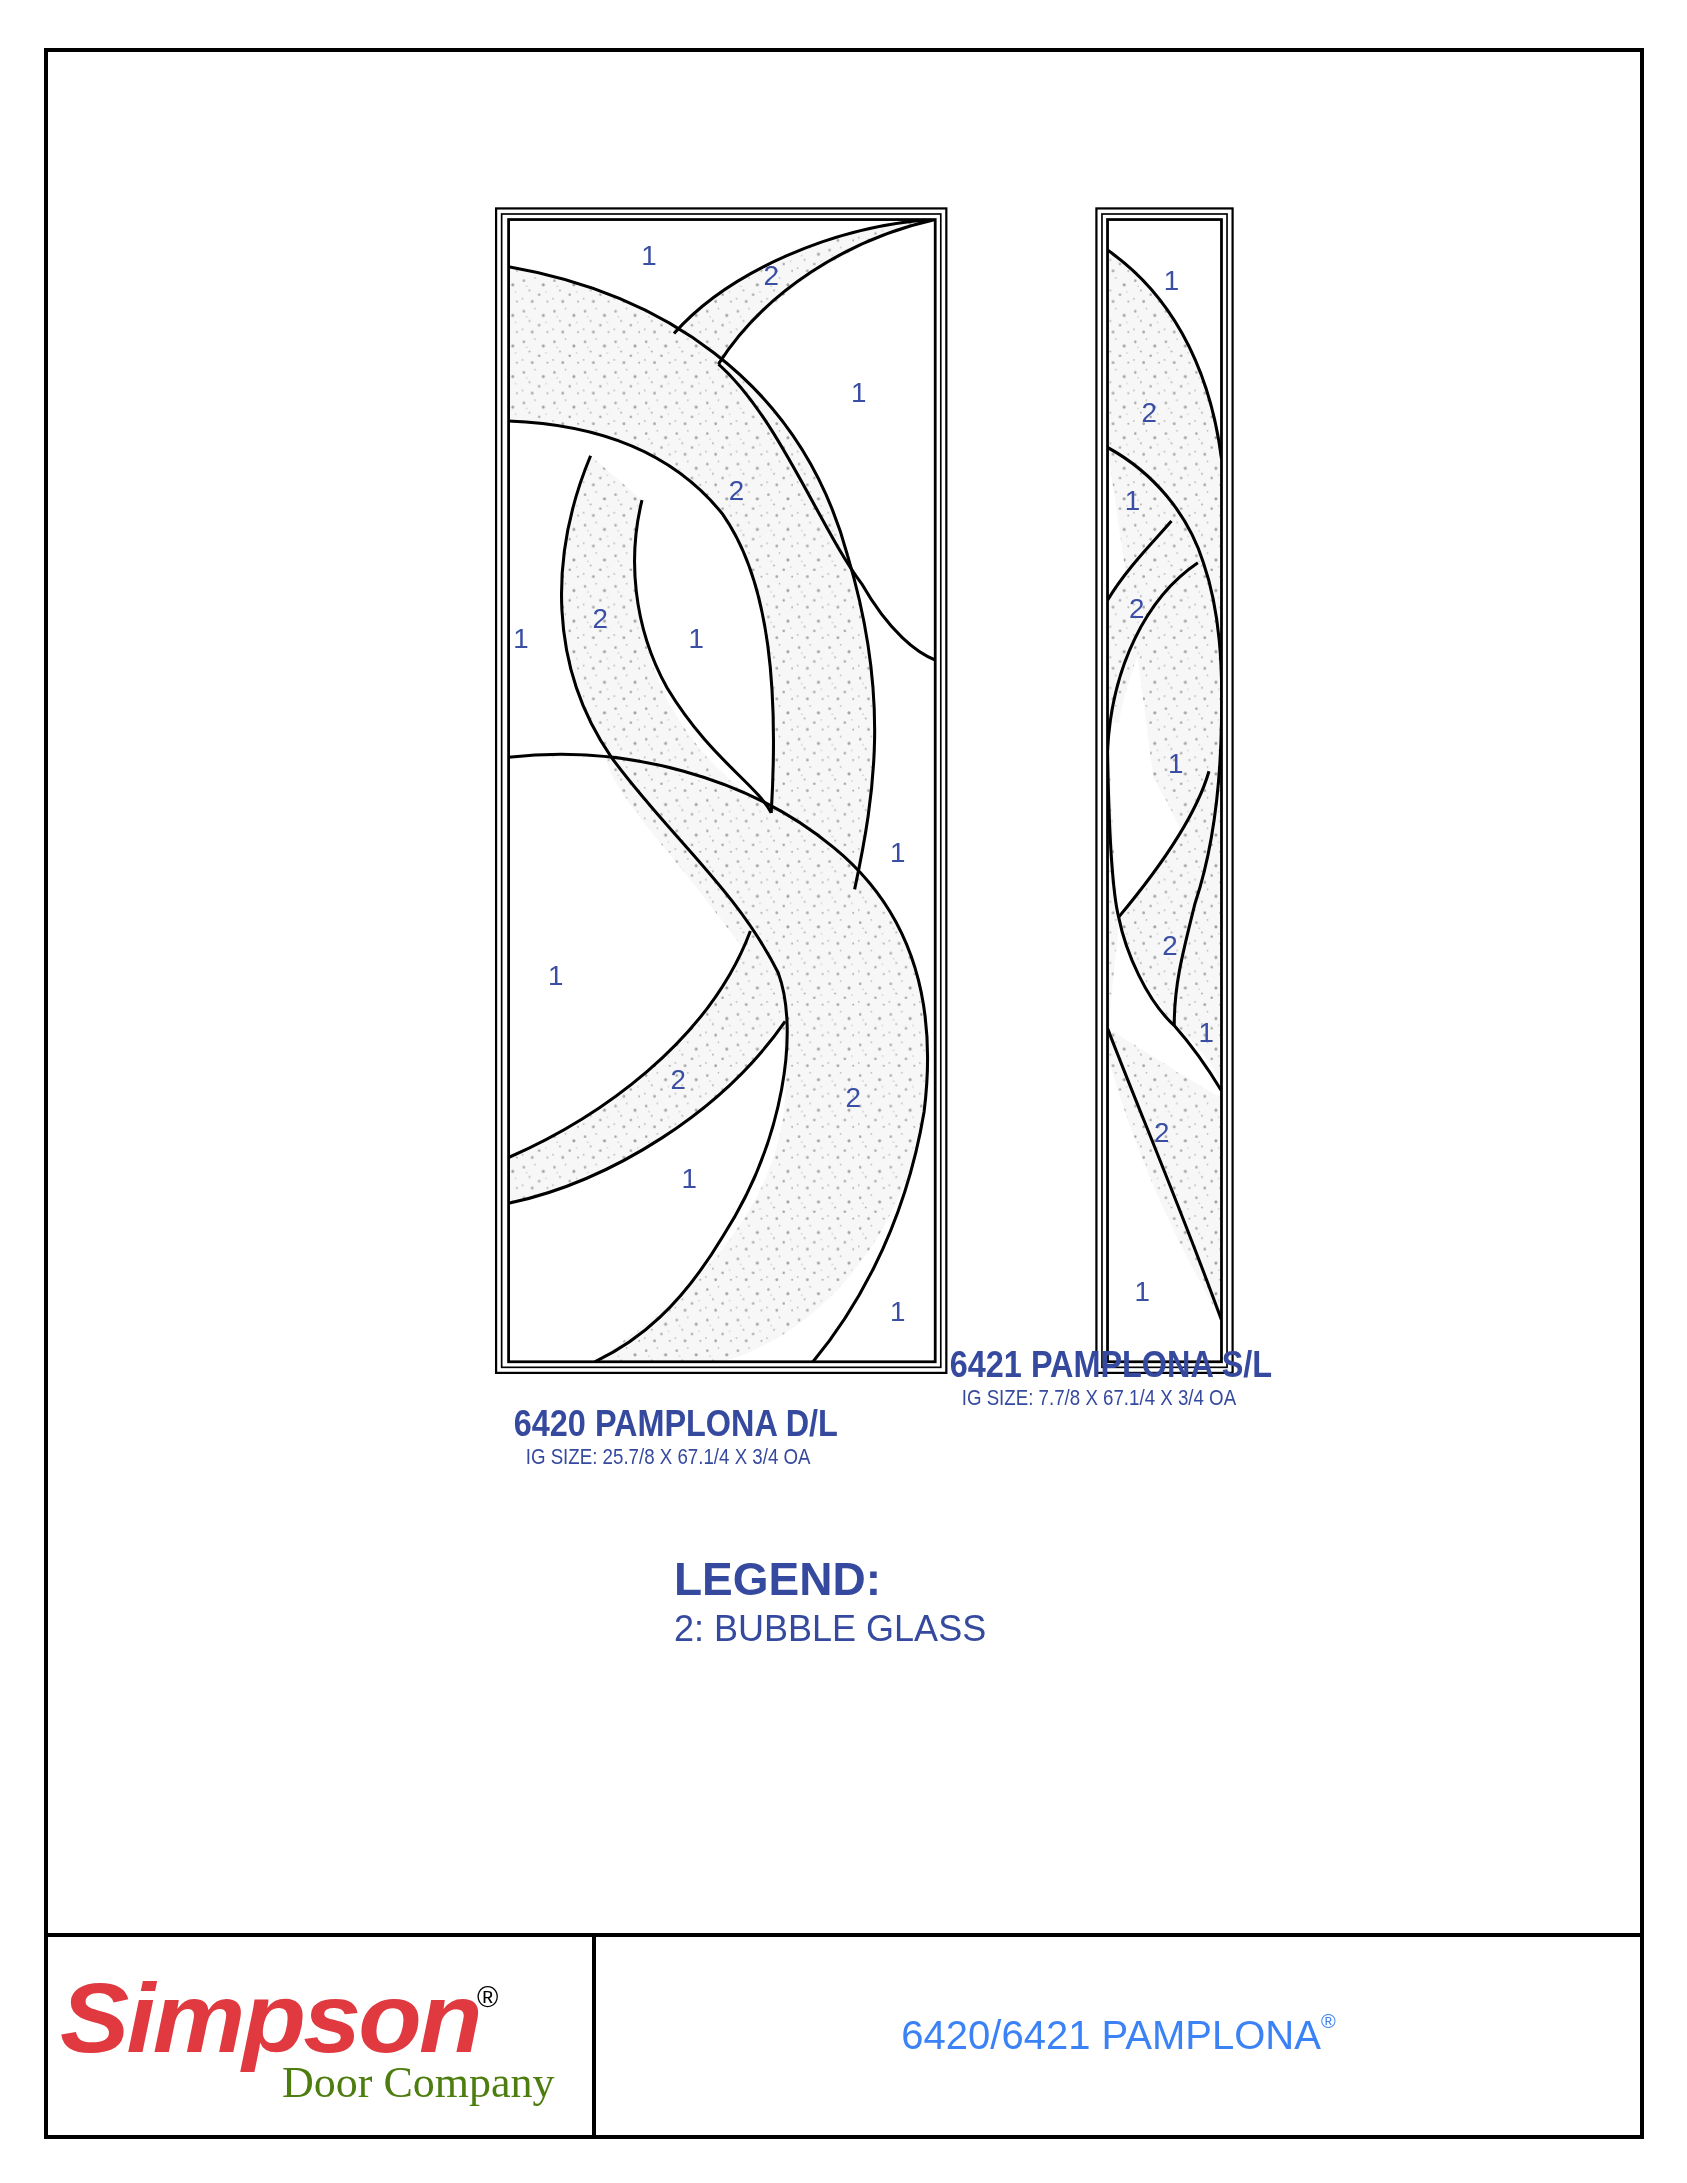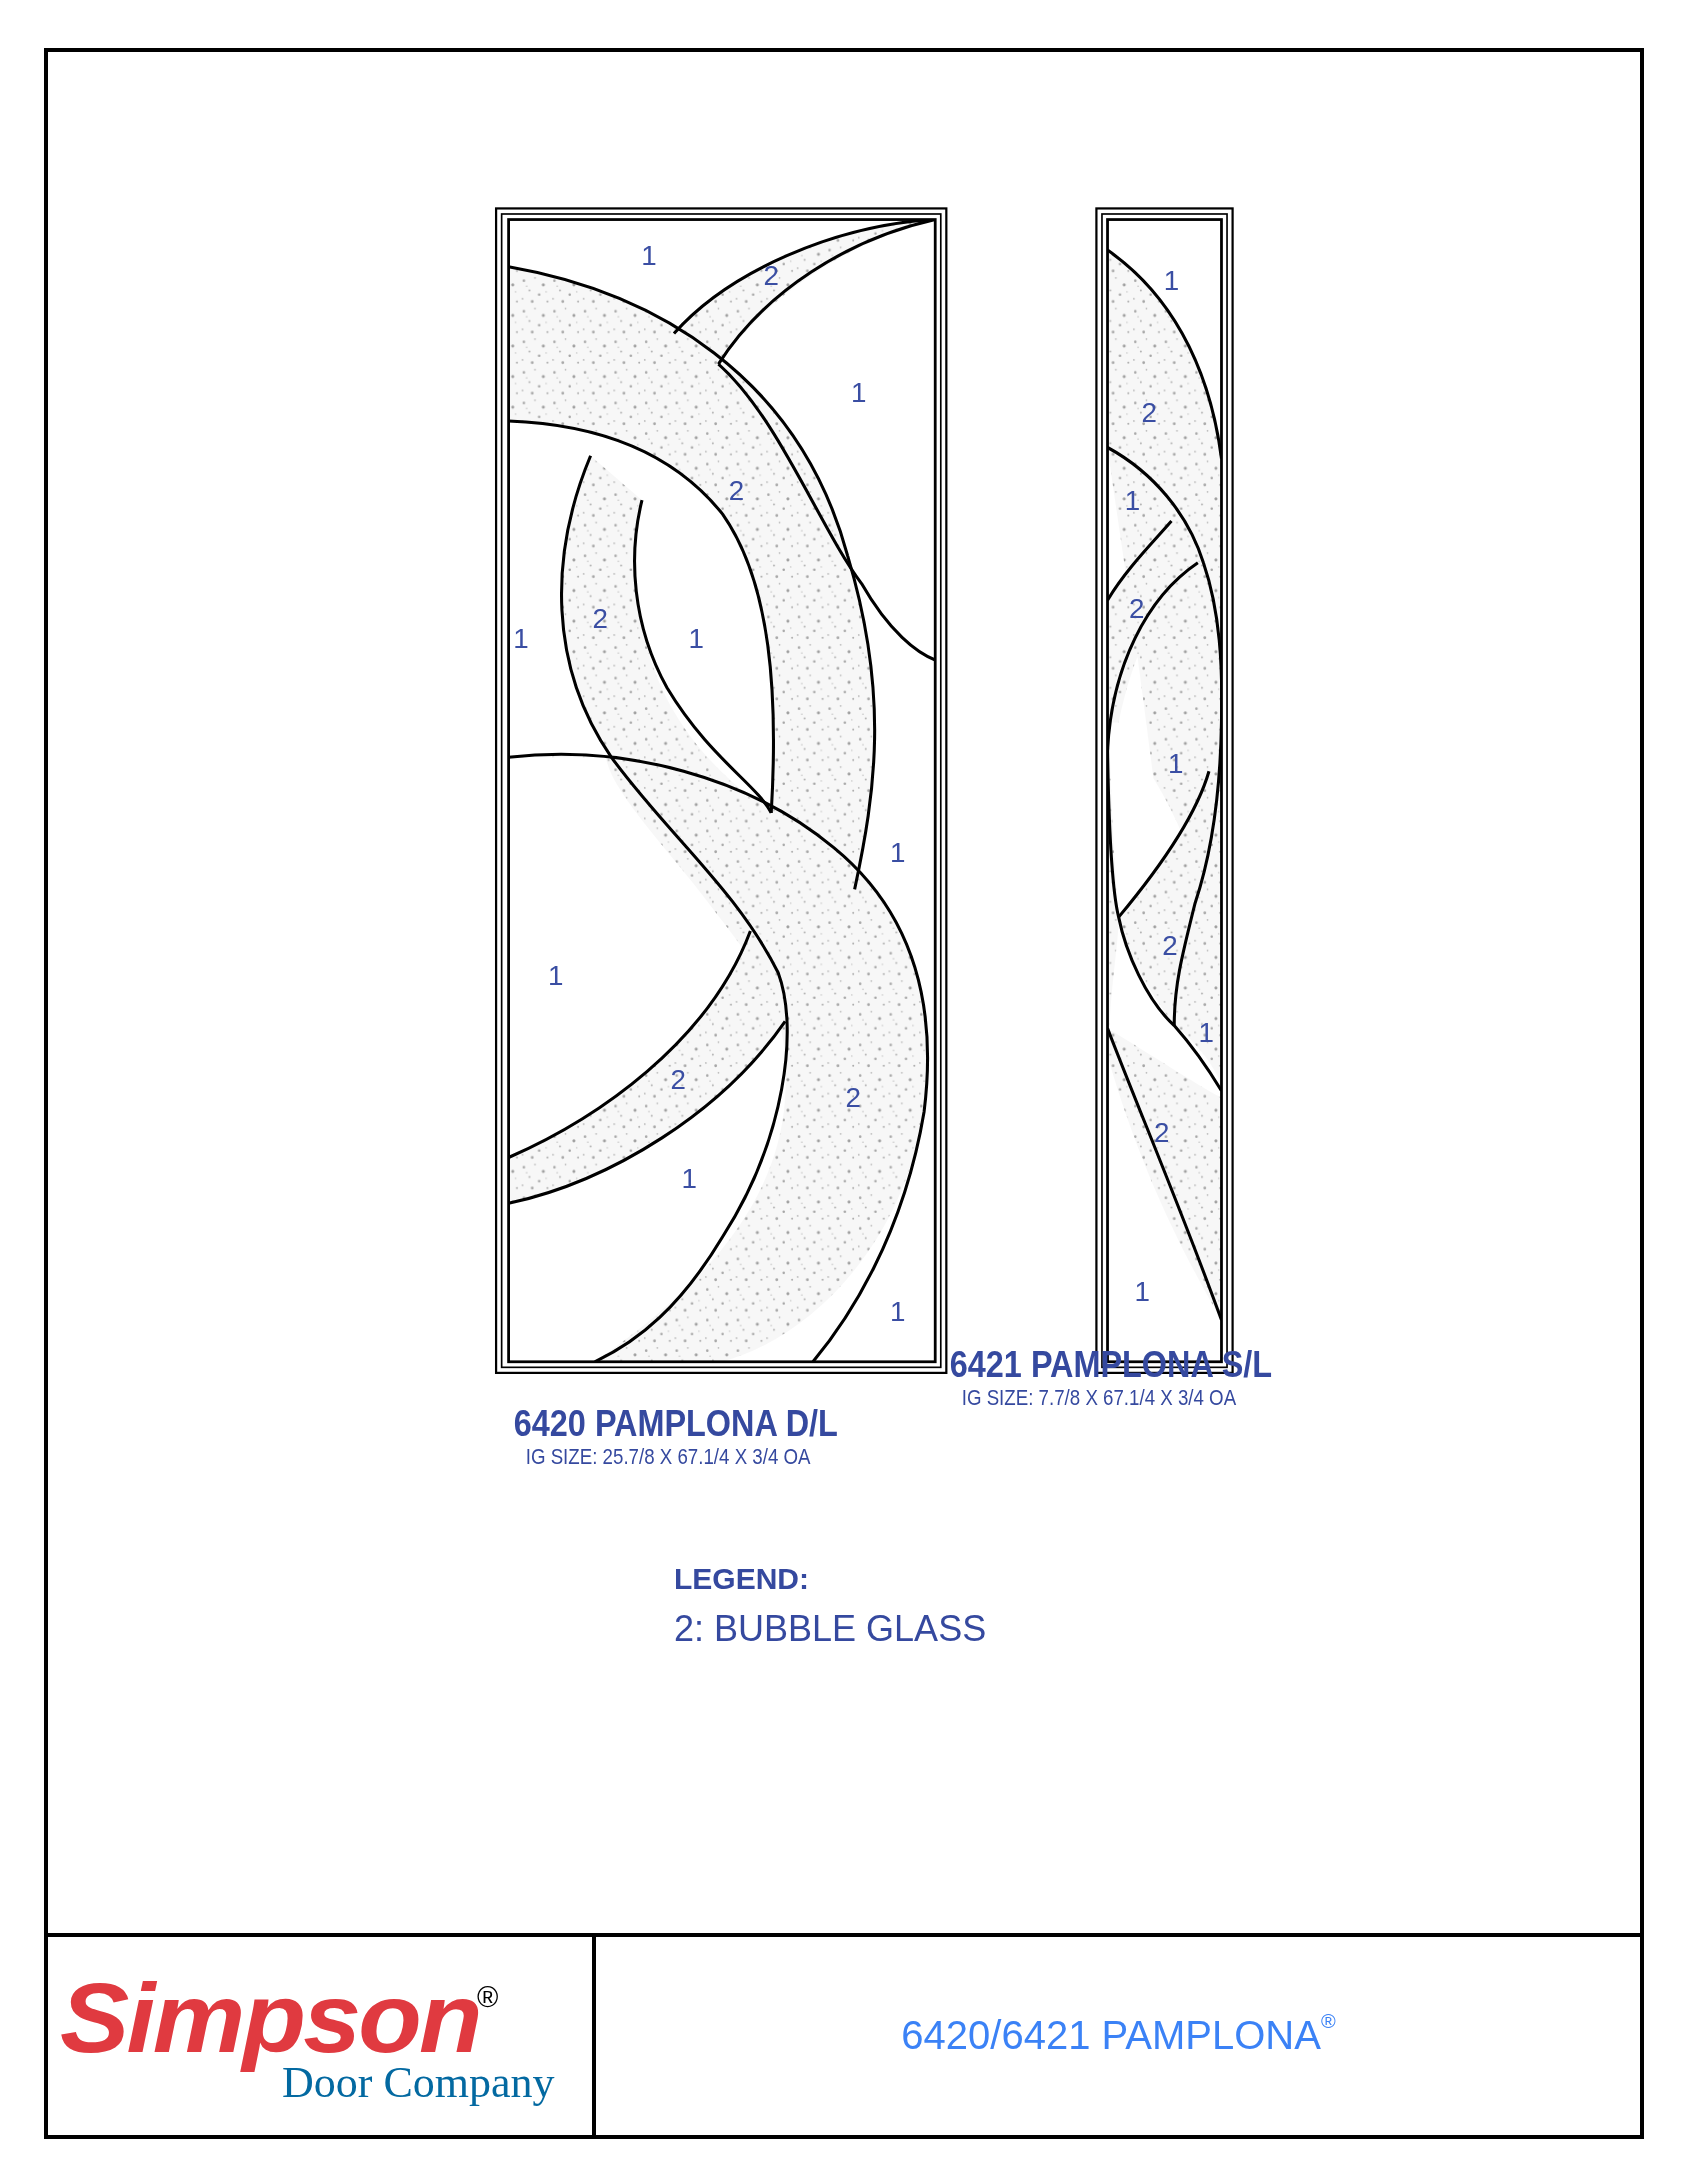--- a/index.html
+++ b/index.html
@@ -6,26 +6,26 @@
   body { width:1687px; height:2183px; position:relative; overflow:hidden; font-family:"Liberation Sans", sans-serif; }
   .frame { position:absolute; left:44px; top:48px; width:1600px; height:2091px; box-sizing:border-box; border:4px solid #000; }
   .tb-hline { position:absolute; left:44px; top:1933px; width:1600px; height:4px; background:#000; }
   .tb-vline { position:absolute; left:592px; top:1933px; width:4px; height:205px; background:#000; }
   svg.drawing { position:absolute; left:0; top:0; width:1687px; height:2183px; }
   .num { font-family:"Liberation Sans", sans-serif; fill:#3a4ea3; font-size:20px; text-anchor:middle; }
   .caption { position:absolute; color:#35499f; text-align:left; font-family:"Liberation Sans", sans-serif; }
   .cap-title { font-weight:bold; font-size:36px; line-height:40px; white-space:nowrap; transform:scaleX(0.9); }
   .cap-sub { font-size:22px; line-height:25px; white-space:nowrap; transform:scaleX(0.85); }
   .legend { position:absolute; left:674px; top:1556px; color:#35499f; font-family:"Liberation Sans", sans-serif; }
-  .legend .lh { font-weight:bold; font-size:30px; line-height:46px; margin-bottom:4px; }
+  .legend .lh { font-weight:bold; font-size:46px; line-height:46px; margin-bottom:4px; }
   .legend .li { font-size:36px; line-height:46px; white-space:nowrap; }
   .logo { position:absolute; left:60px; top:1958px; width:523px; height:159px; }
   .logo-simpson { position:absolute; left:0; top:0; font-family:"Liberation Sans", sans-serif; font-weight:bold; font-style:italic; font-size:99px; color:#e03a40; letter-spacing:-2.6px; line-height:119px; transform:scaleX(1.05); transform-origin:left; }
   .logo-reg { position:absolute; left:417px; top:22.5px; font-size:29px; color:#000; font-family:"Liberation Sans", sans-serif; }
-  .logo-door { position:absolute; left:222px; top:99px; font-family:"Liberation Serif", serif; font-size:44px; color:#0369a1; white-space:nowrap; }
+  .logo-door { position:absolute; left:222px; top:99px; font-family:"Liberation Serif", serif; font-size:44px; color:#4d7c0f; white-space:nowrap; }
   .tb-title { position:absolute; left:596px; top:1937px; width:1045px; height:197px; display:flex; align-items:center; justify-content:center; }
   .tb-title span.t { font-family:"Liberation Sans", sans-serif; font-size:40px; color:#3b82f6; white-space:nowrap; }
   .tb-title sup { font-size:20px; vertical-align:top; position:relative; top:-2.6px; }
 </style>
 </head>
 <body>
 
 <div class="frame"></div>
 <div class="tb-hline"></div>
 <div class="tb-vline"></div>

